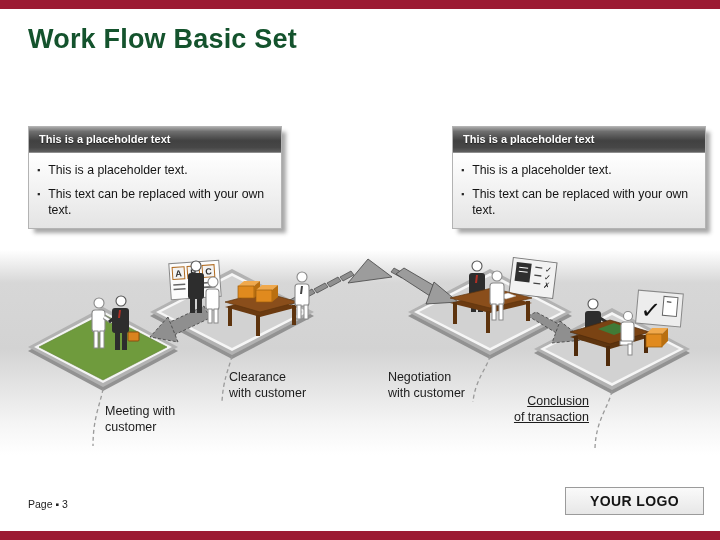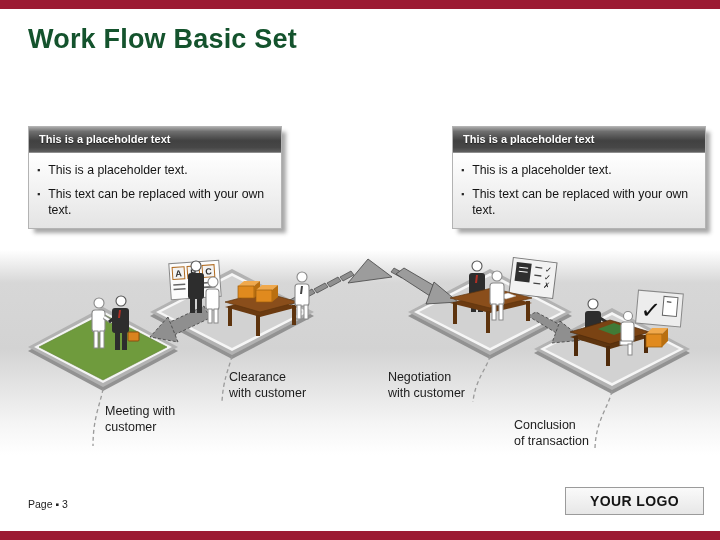--- a/index.html
+++ b/index.html
@@ -27,21 +27,21 @@
   .bullet-item:last-child{margin-bottom:0;}
   .bullet-marker{font-size:9px;line-height:1;margin-top:3px;color:#222;}
 
   .diagram-svg{position:absolute;left:0;top:0;width:720px;height:540px;}
   .diagram-svg text{font-family:"Liberation Sans","DejaVu Sans",sans-serif;}
 
   .step-label{position:absolute;font-size:12.5px;line-height:1.28;color:#1c1c1c;white-space:pre-line;}
   .step-label.l1{left:105px;top:403px;}
   .step-label.l2{left:229px;top:369px;}
   .step-label.l3{right:255px;top:369px;text-align:left;}
-  .step-label.l4{right:131px;top:417px;}
+  .step-label.l4{right:131px;top:393px;text-align:right;text-decoration:underline;}
 
   .page-footer{position:absolute;left:28px;top:498px;font-size:10.5px;color:#222;}
   .logo-box{position:absolute;left:565px;top:487px;width:137px;height:26px;
     display:flex;align-items:center;justify-content:center;
     background:linear-gradient(180deg,#fafafa,#e7e7e7);border:1px solid #9b9b9b;
     font-size:14px;font-weight:700;letter-spacing:.4px;color:#141414;}
 </style>
 </head>
 <body>
 

